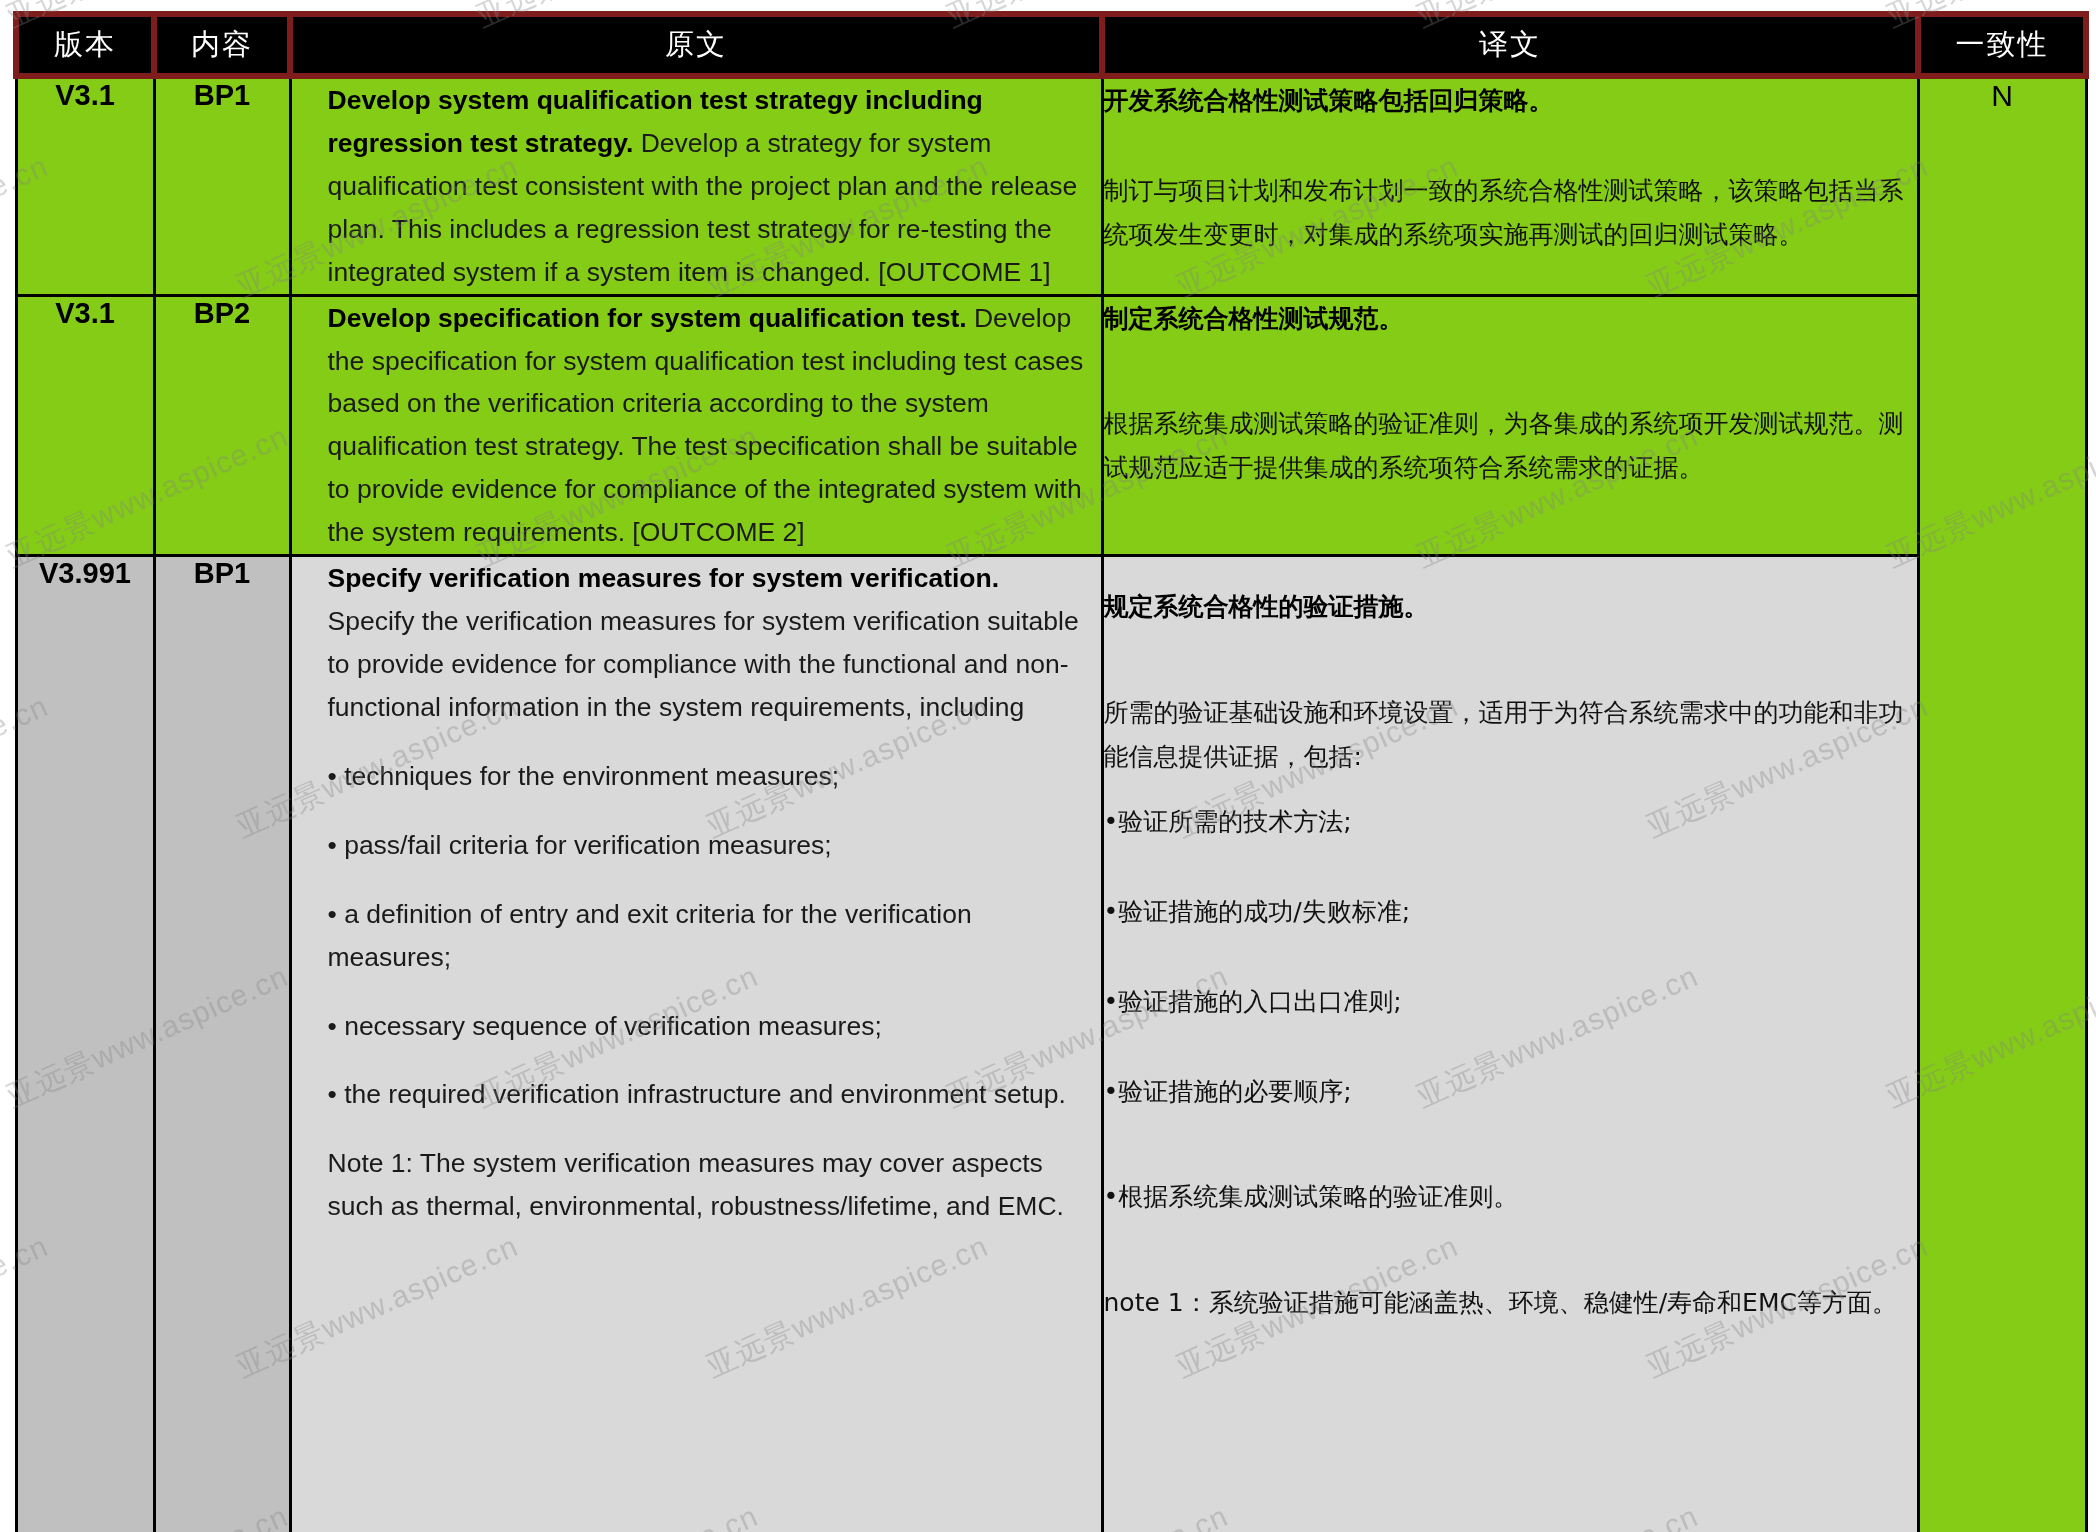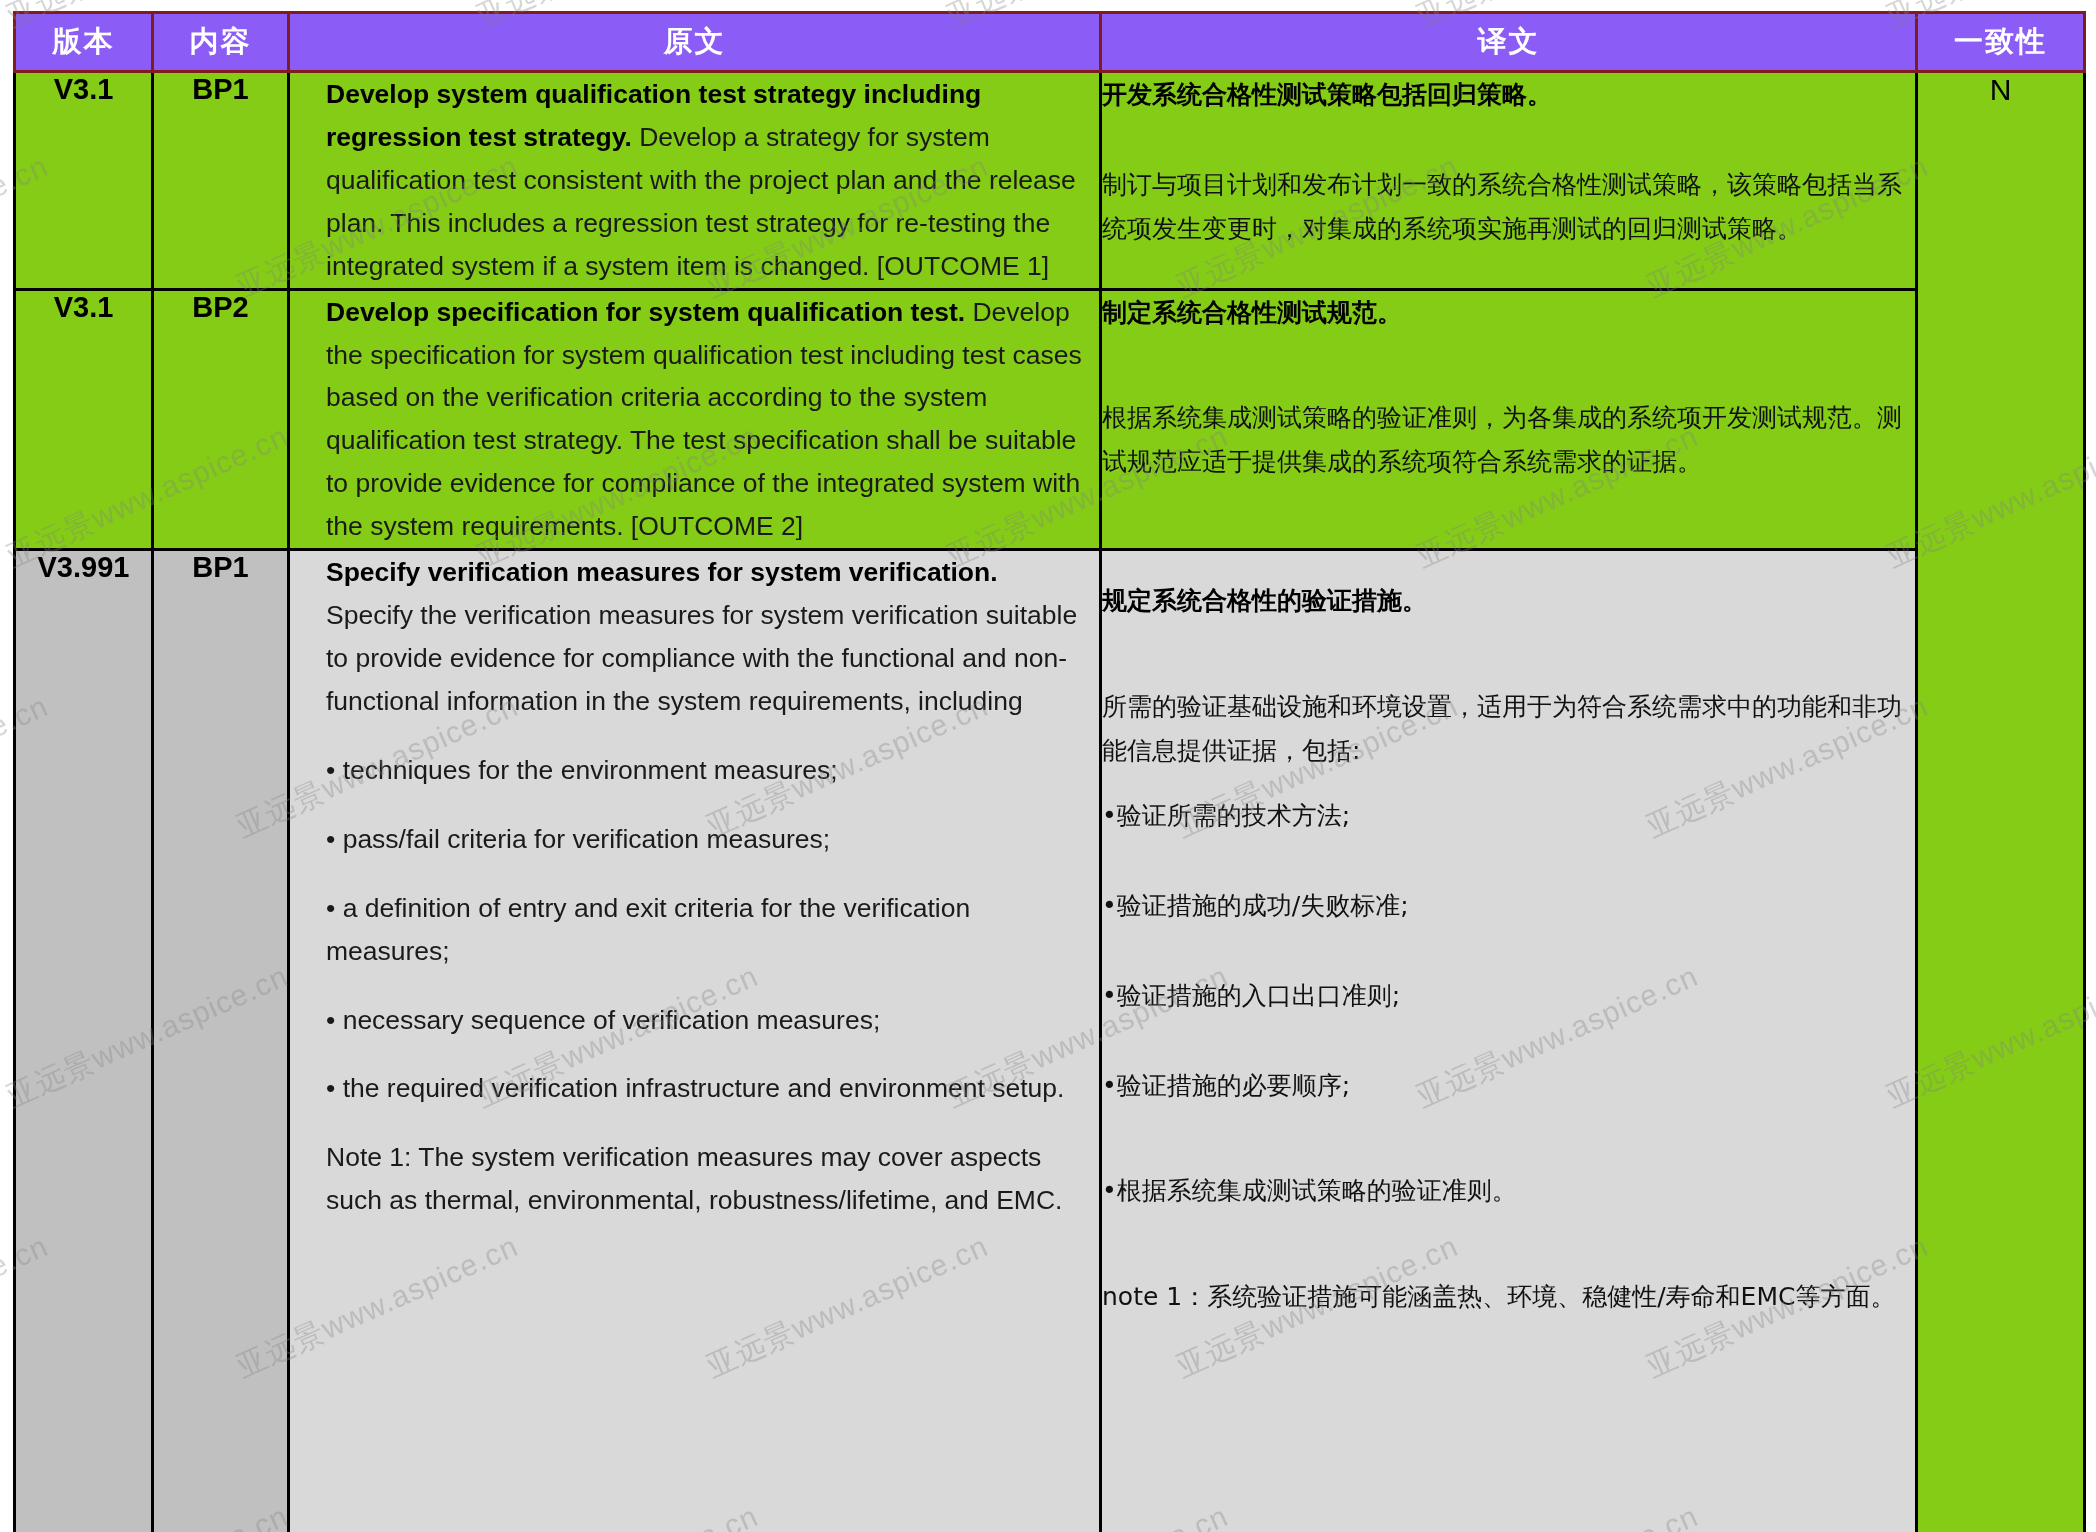--- a/index.html
+++ b/index.html
@@ -50,29 +50,29 @@
 
   
   col.c-ver{width:138px;}
   col.c-cont{width:136px;}
   col.c-src{width:812px;}
   col.c-trg{width:816px;}
   col.c-cons{width:168px;}
 
   
   tr.head th{
-    background:#8b5cf6;
+    background:#000000;
     color:#ffffff;
-    font-weight:bold;
+    font-weight:normal;
     font-size:29px;
     height:56px;
     text-align:center;
     vertical-align:middle;
     letter-spacing:2px;
-    border:3px solid #7f1d1d;
+    border:6px solid #7f1d1d;
   }
 
   
   td.ver,td.cont{
     text-align:center;
     vertical-align:middle;
     font-weight:bold;
     font-size:29px;
     color:#000000;
   }

